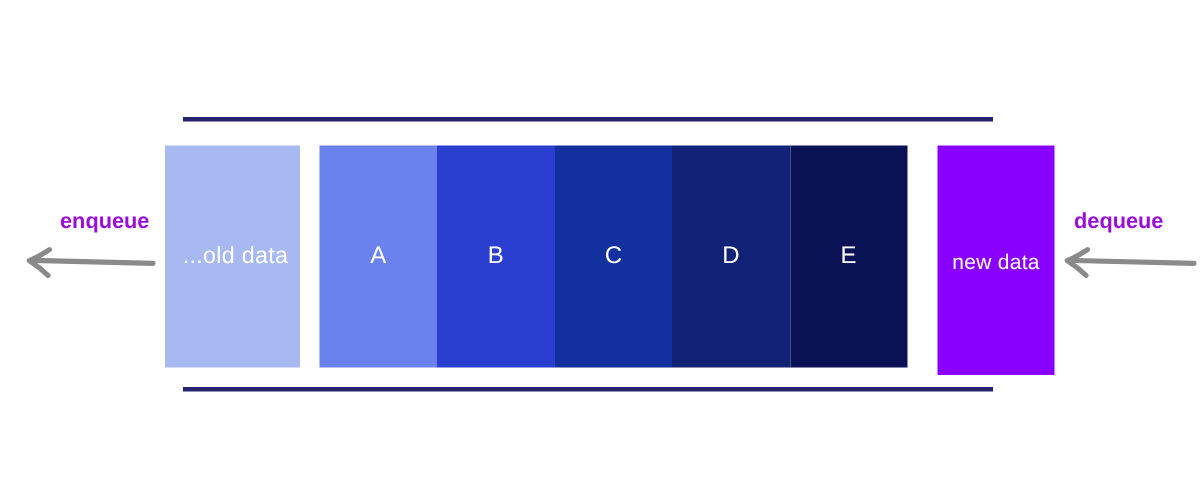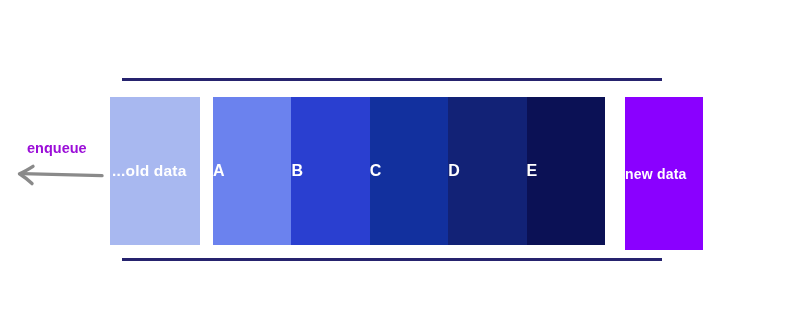--- a/index.html
+++ b/index.html
@@ -30,23 +30,23 @@
   .rail-top    { top: 78px; }
   .rail-bottom { top: 258px; }
 
   
   .cell {
     position: absolute;
     top: 97px;
     height: 148px;
     display: flex;
     align-items: center;
-    justify-content: flex-start;
+    justify-content: center;
     color: #ffffff;
-    font-weight: bold;
+    font-weight: normal;
     font-size: 15px;
     letter-spacing: 0.2px;
     white-space: nowrap;
   }
 
   
   .cell-old {
     left: 110px;
     width: 90px;
     background: #A8B8F0;
@@ -78,21 +78,21 @@
   .arrow-dequeue { left: 700px; top: 140px; width: 100px; height: 52px; }
 
   .arrow-caption {
     position: absolute;
     top: 0;
     color: #9B0ED8;
     font-weight: bold;
     font-size: 14.5px;
     white-space: nowrap;
   }
-  .arrow-enqueue .arrow-caption { left: 19px; }
+  .arrow-enqueue .arrow-caption { left: 32px; }
   .arrow-dequeue .arrow-caption { left: 16px; }
 
   .arrow-svg { position: absolute; left: 0; top: 18px; }
 </style>
 </head>
 <body>
 
 <div id="stage">
 
   <div class="rail rail-top"></div>
@@ -123,14 +123,21 @@
   </div>
 
   <div class="arrow-group arrow-enqueue">
     <span class="arrow-caption">enqueue</span>
     <svg class="arrow-svg" width="100" height="34" viewBox="0 0 100 34">
       <path d="M94 17.6 C78 17.0, 46 16.4, 14 15.6" stroke="#8A8A8A" stroke-width="3.4" fill="none" stroke-linecap="round"></path>
       <path d="M25 8.4 C20 11.6, 15.5 14.2, 11.5 15.8 C15.5 18.4, 20 21.8, 24 25.6" stroke="#8A8A8A" stroke-width="3.4" fill="none" stroke-linecap="round" stroke-linejoin="round"></path>
     </svg>
   </div>
 
+  <div class="arrow-group arrow-dequeue">
+    <span class="arrow-caption">dequeue</span>
+    <svg class="arrow-svg" width="100" height="34" viewBox="0 0 100 34">
+      <path d="M96 17.6 C80 17.0, 46 16.4, 14 15.6" stroke="#8A8A8A" stroke-width="3.4" fill="none" stroke-linecap="round"></path>
+      <path d="M25 8.4 C20 11.6, 15.5 14.2, 11.5 15.8 C15.5 18.4, 20 21.8, 24 25.6" stroke="#8A8A8A" stroke-width="3.4" fill="none" stroke-linecap="round" stroke-linejoin="round"></path>
+    </svg>
+  </div>
 
 </div>
 
 </body></html>

